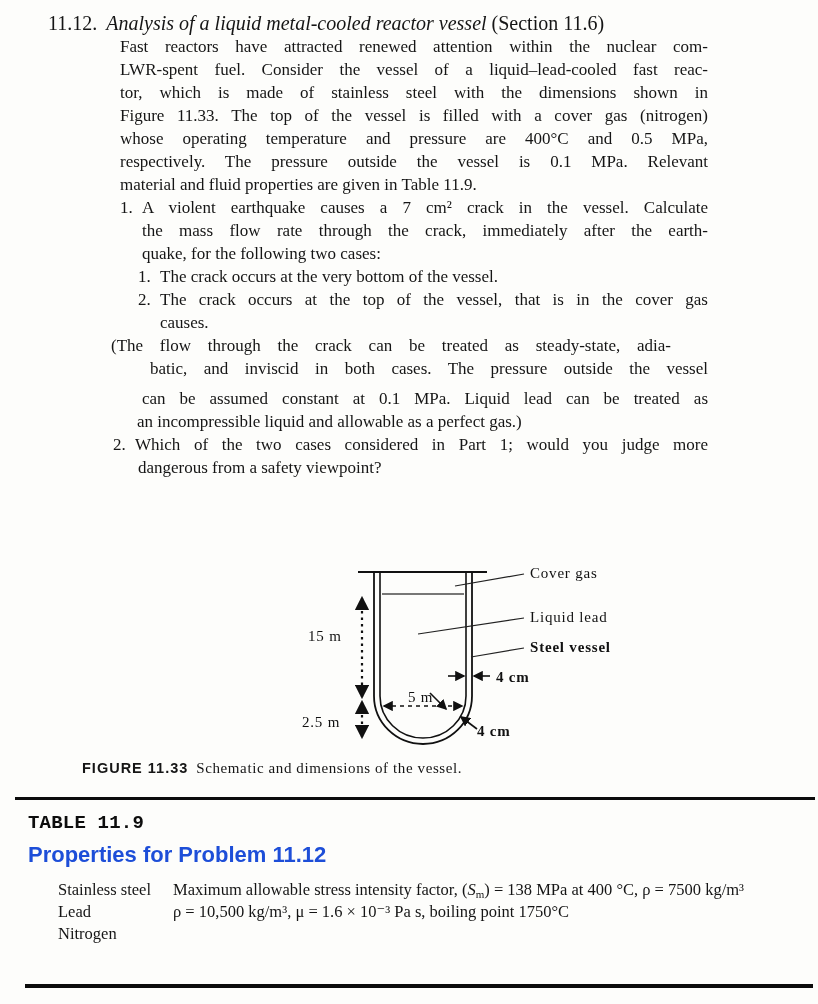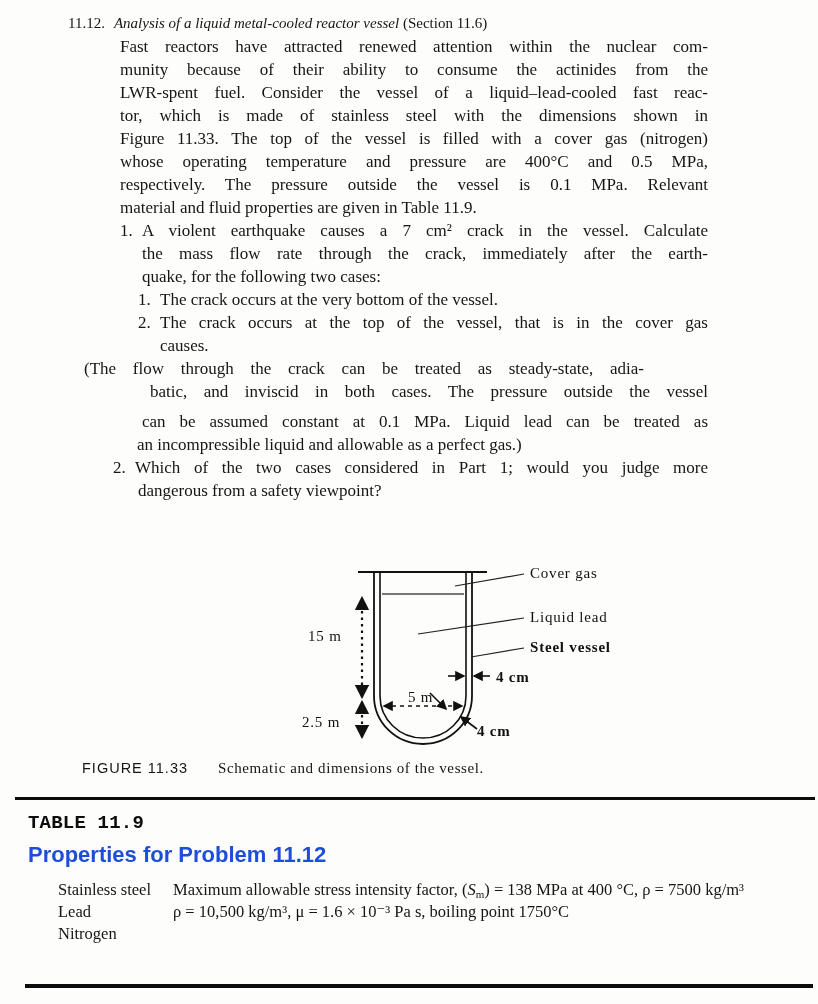--- a/index.html
+++ b/index.html
@@ -1,45 +1,45 @@
 <!DOCTYPE html>
 <html><head>
 <meta charset="utf-8">
 <style>
   html,body{margin:0;padding:0;background:#ffffff;}
   #page{position:relative;width:818px;height:1004px;background:#fdfdfb;color:#151515;
         font-family:"Liberation Serif","DejaVu Serif",serif;overflow:hidden;}
 
   
   #problem{position:absolute;top:12px;left:0;right:0;}
-  .titleline{margin-left:68px;font-size:15px;line-height:23px;}
+  .titleline{margin-left:48px;font-size:20px;line-height:23px;}
   .titleline .num{margin-right:9px;}
   .titleline .ttl{font-style:italic;}
   .pline{position:relative;font-size:17px;line-height:23px;}
   .just{text-align:justify;text-align-last:justify;}
   .marker{position:absolute;left:-22px;}
   .c-body{margin-left:120px;width:588px;}
   .c-i1{margin-left:142px;width:566px;}
   .c-i2{margin-left:160px;width:548px;}
-  .c-n1{margin-left:84px;width:560px;}
+  .c-n1{margin-left:111px;width:560px;}
   .c-n2{margin-left:150px;width:558px;}
   .c-n3{margin-left:142px;width:566px;margin-top:7px;}
   .c-n4{margin-left:137px;width:571px;}
   .c-p2{margin-left:135px;width:573px;}
   .c-p2c{margin-left:138px;width:570px;}
 
   
   #figure{position:absolute;left:280px;top:553px;width:460px;height:205px;}
   #figure svg{display:block;}
   .fig-line{stroke:#111;fill:none;}
   .fig-text{font-family:"Liberation Serif","DejaVu Serif",serif;font-size:15px;fill:#111;letter-spacing:0.8px;}
   .fig-bold{font-weight:bold;}
   #caption{position:absolute;left:82px;top:760px;font-size:15px;letter-spacing:0.6px;}
-  #caption .cap-label{font-family:"Liberation Sans","DejaVu Sans",sans-serif;font-weight:normal;
-        font-size:14.5px;letter-spacing:1px;margin-right:30px;}
+  #caption .cap-label{font-family:"Liberation Sans","DejaVu Sans",sans-serif;font-weight:bold;
+        font-size:14.5px;letter-spacing:1px;margin-right:8px;}
 
   
   .rule{position:absolute;background:#0c0c0c;}
   #rule-top{left:15px;top:797px;width:800px;height:3px;}
   #rule-bottom{left:25px;top:984px;width:788px;height:4px;}
 
   
   #table-sec{position:absolute;left:28px;top:812px;width:772px;}
   .tbl-label{font-family:Liberation Mono, monospace;font-weight:bold;
         font-size:19px;line-height:22px;letter-spacing:0.2px;color:#0d0d0d;}
@@ -56,21 +56,20 @@
 
 <div id="page">
 
   <div id="problem">
     <div class="titleline">
       <span class="num">11.12.</span><span class="ttl">Analysis of a liquid metal-cooled reactor vessel</span>
       <span>(Section 11.6)</span>
     </div>
     <div>
         <div class="pline c-body just"><span>Fast reactors have attracted renewed attention within the nuclear com-</span></div>
-        <div class="pline c-body just"><span>munity because of their ability to consume the actinides from the</span></div>
         <div class="pline c-body just"><span>LWR-spent fuel. Consider the vessel of a liquid–lead-cooled fast reac-</span></div>
         <div class="pline c-body just"><span>tor, which is made of stainless steel with the dimensions shown in</span></div>
         <div class="pline c-body just"><span>Figure 11.33. The top of the vessel is filled with a cover gas (nitrogen)</span></div>
         <div class="pline c-body just"><span>whose operating temperature and pressure are 400°C and 0.5 MPa,</span></div>
         <div class="pline c-body just"><span>respectively. The pressure outside the vessel is 0.1 MPa. Relevant</span></div>
         <div class="pline c-body"><span>material and fluid properties are given in Table 11.9.</span></div>
         <div class="pline c-i1 just"><span class="marker">1.</span><span>A violent earthquake causes a 7 cm² crack in the vessel. Calculate</span></div>
         <div class="pline c-i1 just"><span>the mass flow rate through the crack, immediately after the earth-</span></div>
         <div class="pline c-i1"><span>quake, for the following two cases:</span></div>
         <div class="pline c-i2"><span class="marker">1.</span><span>The crack occurs at the very bottom of the vessel.</span></div>

